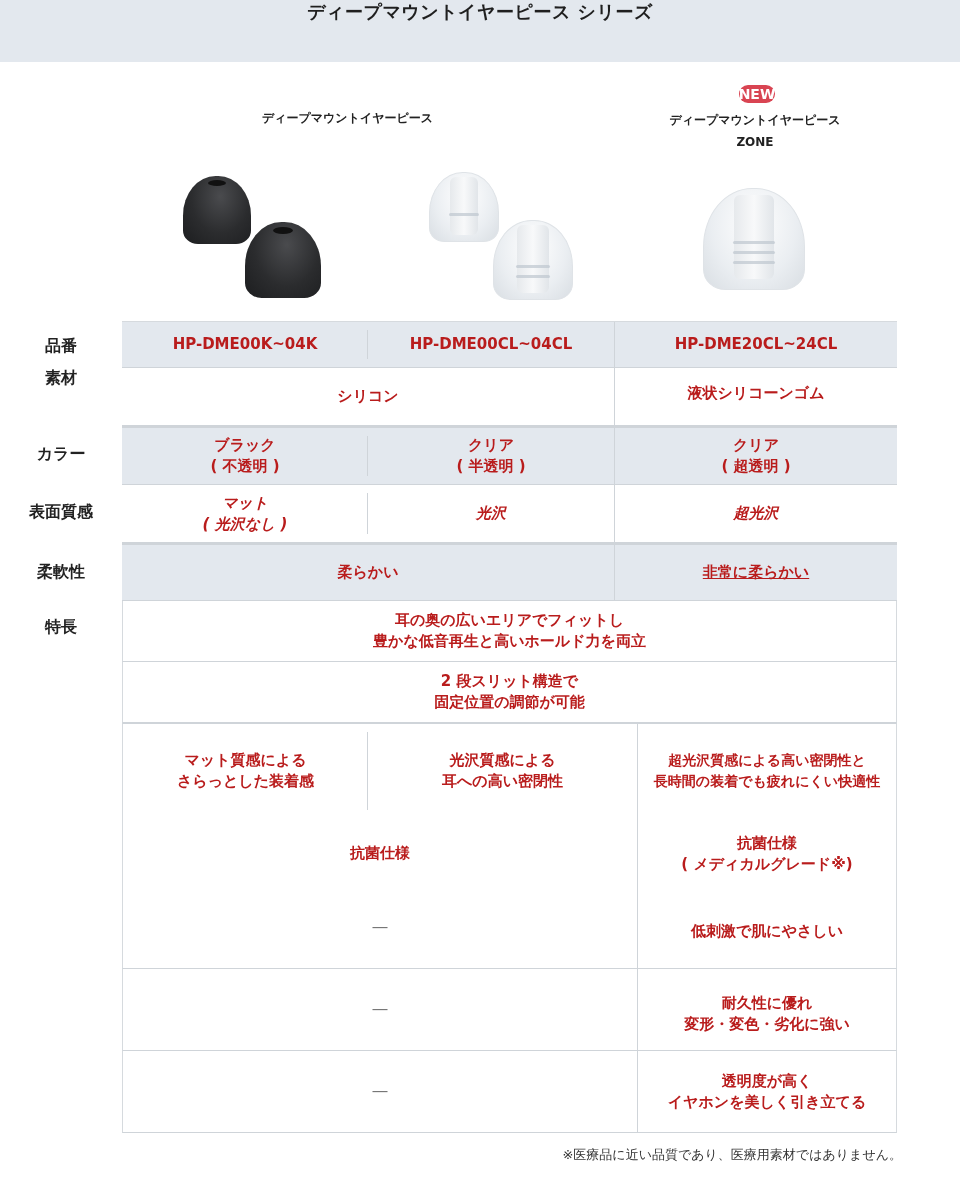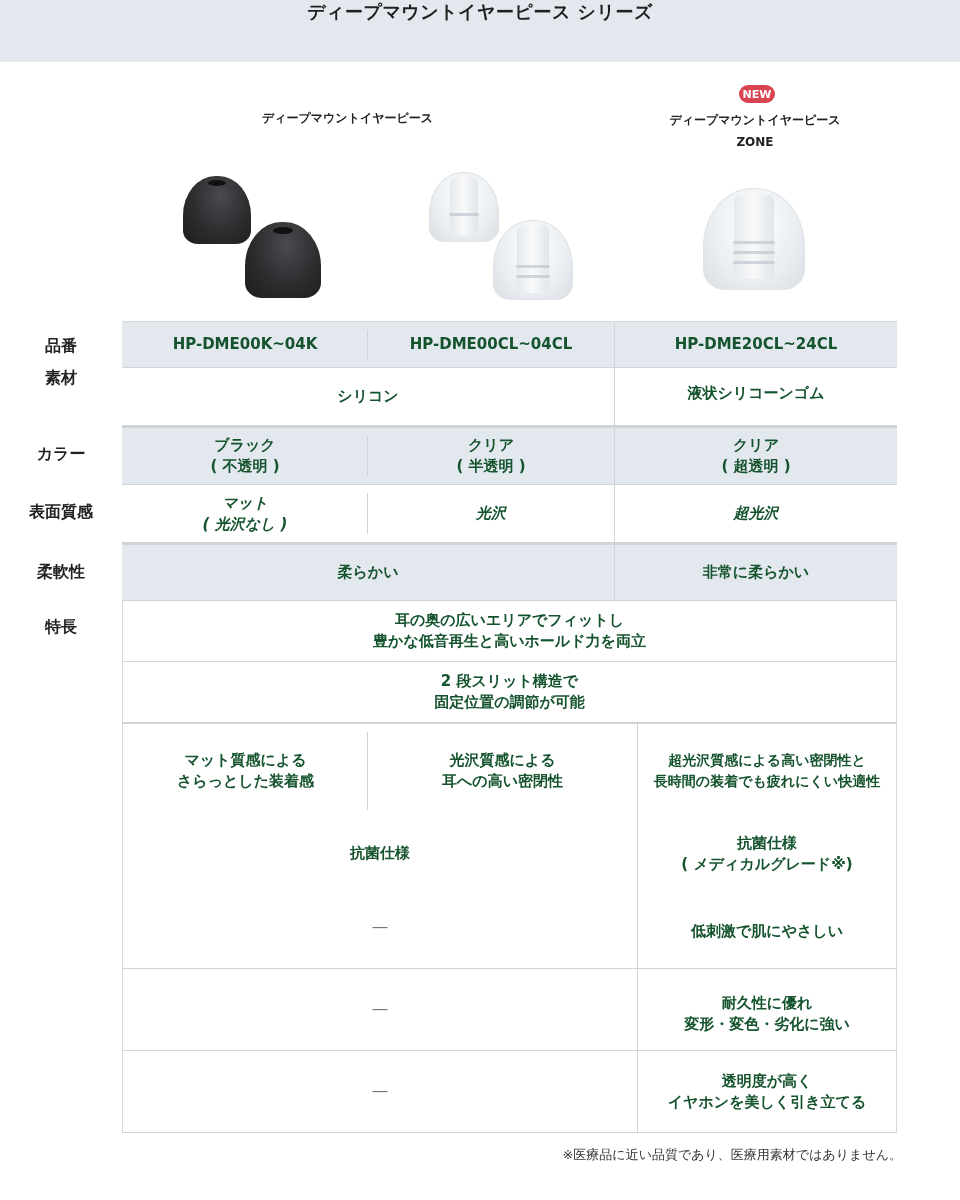--- a/index.html
+++ b/index.html
@@ -5,37 +5,37 @@
   * { box-sizing: border-box; margin: 0; padding: 0; }
   html, body { width: 960px; height: 1200px; background: #ffffff; }
   body { font-family: "DejaVu Sans", "Liberation Sans", sans-serif; color: #222222; position: relative; overflow: hidden; }
 
   .top-band { position: absolute; left: 0; top: 0; width: 960px; height: 62px; background: #e3e8ee; display: flex; align-items: flex-start; justify-content: center; }
   .top-band .title { font-size: 18px; font-weight: bold; color: #1f1f1f; letter-spacing: 0.5px; }
 
   .prod-title { position: absolute; text-align: center; font-size: 12px; font-weight: bold; color: #222; line-height: 22px; }
   .prod-title.a { left: 150px; width: 395px; top: 107px; }
   .prod-title.b { left: 615px; width: 280px; top: 109px; }
-  .badge-new { position: absolute; left: 739px; top: 85px; width: 36px; height: 18px; border-radius: 9px; background: #d94452; color: #fff; font-size: 11px; font-weight: bold; display: flex; align-items: center; justify-content: center; }
+  .badge-new { position: absolute; left: 739px; top: 85px; width: 36px; height: 18px; border-radius: 9px; background: #d94452; color: #fff; font-size: 14px; font-weight: bold; display: flex; align-items: center; justify-content: center; }
 
   .img-slot { position: absolute; }
   .tip { position: absolute; border-radius: 48% 48% 22% 22% / 58% 58% 20% 20%; }
   .tip .hole { position: absolute; left: 50%; transform: translateX(-50%); border-radius: 50%; }
   .tip.black { background: radial-gradient(ellipse at 55% 30%, #4a4b4e 0%, #2b2c2e 55%, #1c1d1f 100%); }
   .tip.black .hole { background: #111; }
   .tip.clear { background: radial-gradient(ellipse at 50% 35%, rgba(255,255,255,0.95) 0%, rgba(232,236,240,0.9) 60%, rgba(210,216,222,0.85) 100%); border: 1px solid #dfe3e7; }
   .tip.clear .core { position: absolute; left: 50%; transform: translateX(-50%); background: linear-gradient(90deg, #e6e9ec, #f8f9fa 50%, #e1e5e9); border-radius: 6px; }
   .tip.clear .ring { position: absolute; left: 50%; transform: translateX(-50%); height: 3px; background: rgba(190,198,206,0.7); border-radius: 2px; }
 
   .table { position: absolute; left: 122px; top: 321px; width: 775px; }
   .row { position: absolute; left: 0; width: 775px; display: flex; border-bottom: 1px solid #cfd4d9; }
   .row.shaded { background: #e3e8ee; }
   .row.white { background: #ffffff; }
   .row.boxed { border-left: 1px solid #d6dade; border-right: 1px solid #d6dade; }
-  .cell { display: flex; align-items: center; justify-content: center; text-align: center; font-size: 15px; font-weight: bold; color: #14532d; line-height: 21px; position: relative; }
+  .cell { display: flex; align-items: center; justify-content: center; text-align: center; font-size: 15px; font-weight: bold; color: #b91c1c; line-height: 21px; position: relative; }
   .cell.vdiv-soft::after { content: ""; position: absolute; right: 0; top: 8px; bottom: 8px; width: 1px; background: #cfd4d9; }
   .cell.vdiv-hard { border-right: 1px solid #cfd4d9; }
   .cell.dash { font-weight: normal; color: #777; }
 
   .row-label { position: absolute; left: 0; width: 122px; text-align: center; font-size: 16px; font-weight: bold; color: #222; }
 
   .footnote { position: absolute; right: 58px; top: 1146px; font-size: 13px; color: #333; }
 </style>
 </head>
 <body>
@@ -118,21 +118,21 @@
     <div class="cell vdiv-soft" style="width:246px; flex-direction:column;">
       <span>マット</span>
         <span>( 光沢なし )</span>
     </div>
     <div class="cell vdiv-hard" style="width:247px;">光沢</div>
     <div class="cell" style="width:282px;">超光沢</div>
   </div>
 
   <div class="row shaded" style="top:222px; height:58px; border-top:2px solid #cfd4d9;">
     <div class="cell vdiv-hard" style="width:493px;">柔らかい</div>
-    <div class="cell" style="width:282px;">非常に柔らかい</div>
+    <div class="cell" style="width:282px;text-decoration:underline;">非常に柔らかい</div>
   </div>
 
   <div class="row white boxed" style="top:280px; height:61px;">
     <div class="cell" style="width:773px; flex-direction:column;">
       <span>耳の奥の広いエリアでフィットし</span>
         <span>豊かな低音再生と高いホールド力を両立</span>
     </div>
   </div>
 
   <div class="row white boxed" style="top:341px; height:61px;">

